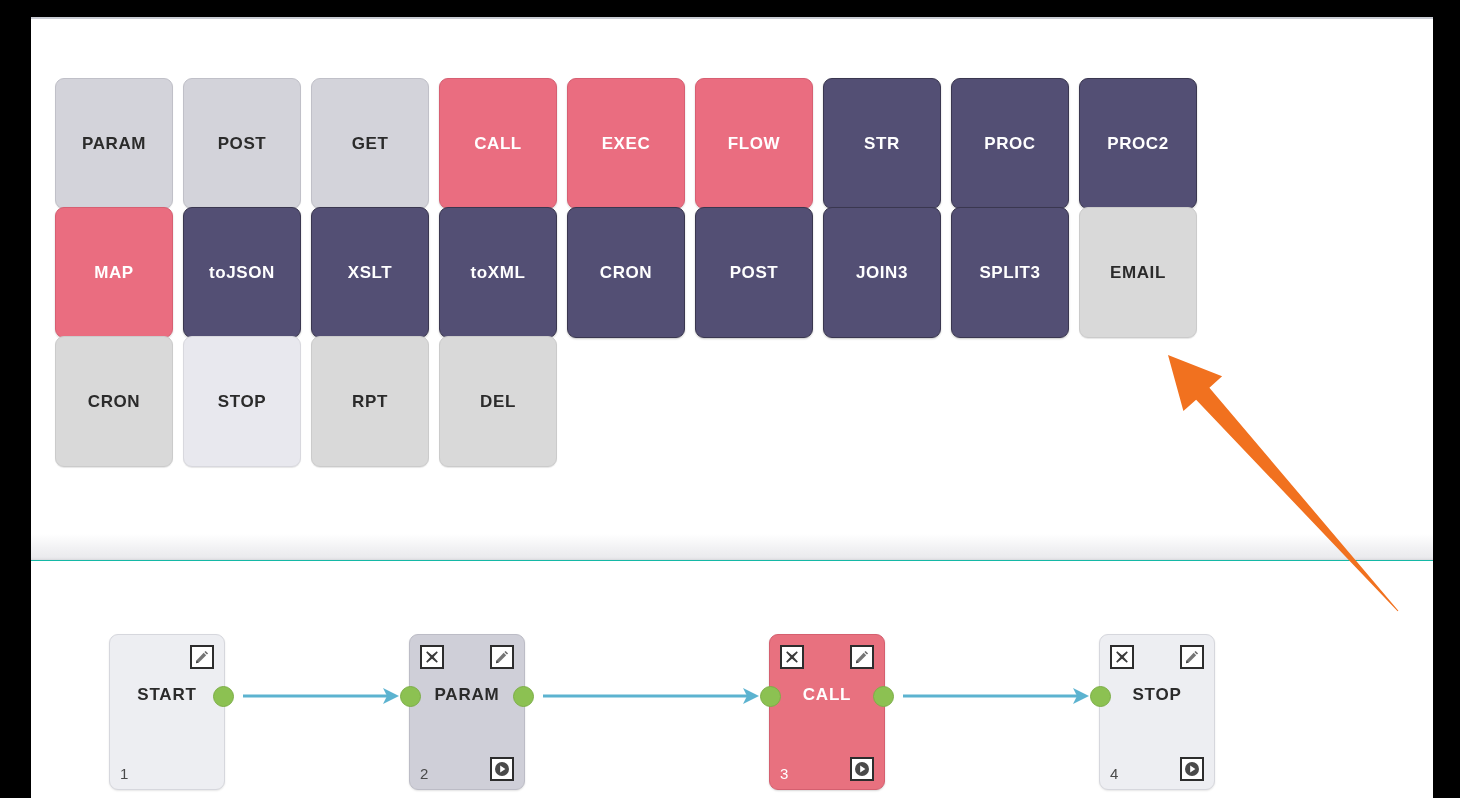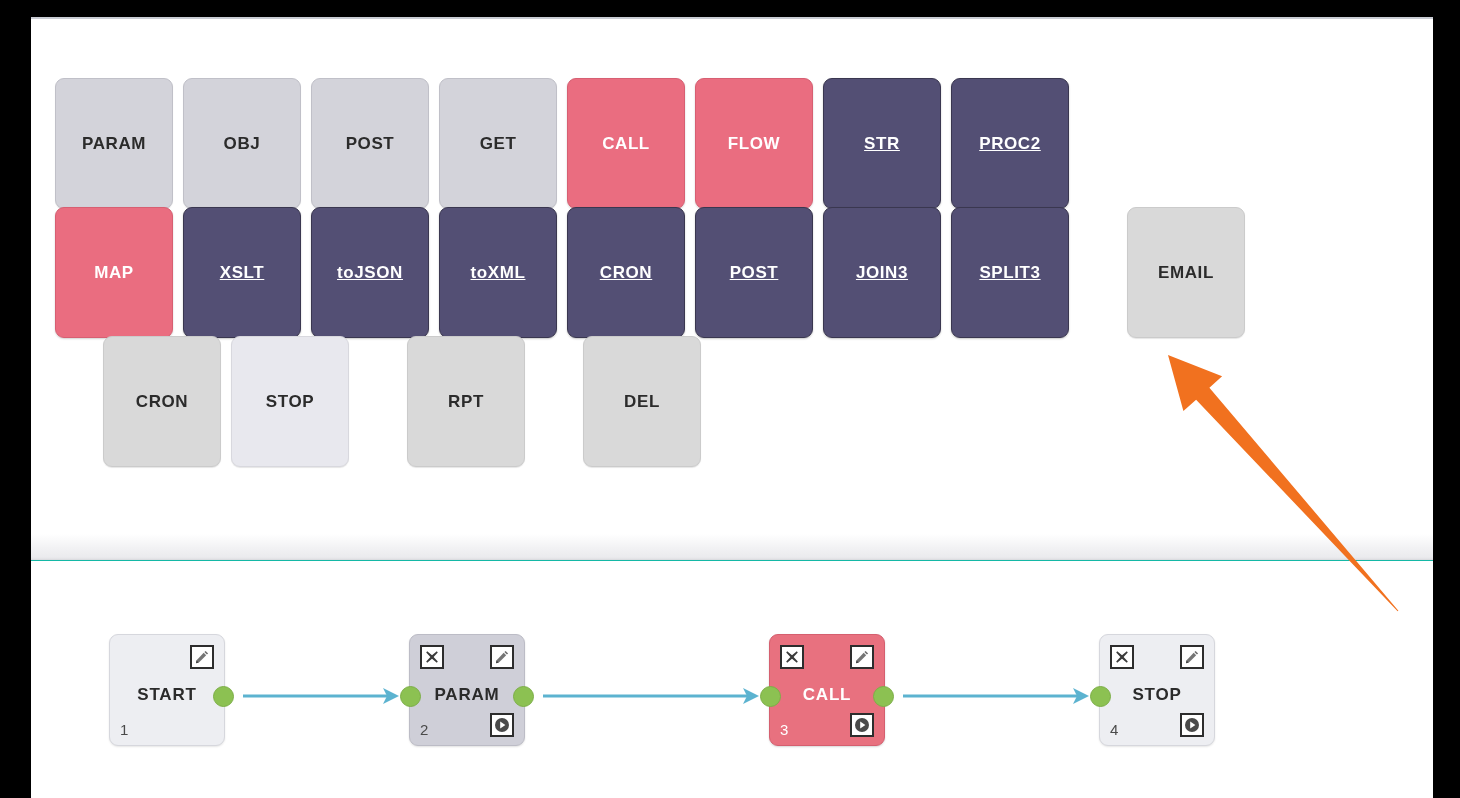--- a/index.html
+++ b/index.html
@@ -71,40 +71,38 @@
     background: #d3d3da;
     border: 1px solid #c0c0c8;
     color: #2b2b2b;
     box-shadow: 0 1px 1px rgba(0,0,0,0.10);
   }
   .pal-btn.light2 {
     background: #d9d9d9;
     border: 1px solid #cbcbcb;
     color: #2b2b2b;
     box-shadow: 0 1px 1px rgba(0,0,0,0.10);
-    margin-left: 48px;
   }
   .pal-btn.light3 {
     background: #e8e8ee;
     border: 1px solid #d8d8de;
     color: #2b2b2b;
     box-shadow: 0 1px 1px rgba(0,0,0,0.10);
   }
   .pal-btn.pink {
     background: #ea6d80;
     border: 1px solid #d75f72;
     color: #ffffff;
     box-shadow: 0 1px 2px rgba(0,0,0,0.18);
   }
   .pal-btn.navy {
     background: #534f74;
     border: 1px solid #3a3750;
     color: #ffffff;
     box-shadow: 0 1px 2px rgba(0,0,0,0.22);
-    text-decoration: underline;
   }
 
   
   #separator {
     position: absolute;
     left: 0;
     top: 515px;
     width: 1402px;
     height: 26px;
     background: linear-gradient(to bottom, #ffffff 0%, #f2f2f4 55%, #ebebee 92%, #e2e2e6 100%);
@@ -118,21 +116,21 @@
     left: 0;
     top: 542px;
     width: 1402px;
     height: 256px;
     background: #ffffff;
   }
 
   .node {
     position: absolute;
     width: 116px;
-    height: 112px;
+    height: 156px;
     border-radius: 9px;
     box-sizing: border-box;
     user-select: none;
     cursor: move;
   }
   .node.grey-light {
     background: #edeef2;
     border: 1px solid #d6d7dd;
     box-shadow: 0 1px 2px rgba(0,0,0,0.10);
   }
@@ -221,50 +219,53 @@
 
 <div id="viewport">
   <div id="page">
 
     <div id="palette">
       <div class="palette-row r1">
           <div class="pal-btn light">
             <span>PARAM</span>
           </div>
           <div class="pal-btn light">
-            <span>OBJ</span>
-          </div>
-          <div class="pal-btn light">
             <span>POST</span>
           </div>
           <div class="pal-btn light">
             <span>GET</span>
           </div>
           <div class="pal-btn pink">
             <span>CALL</span>
           </div>
           <div class="pal-btn pink">
+            <span>EXEC</span>
+          </div>
+          <div class="pal-btn pink">
             <span>FLOW</span>
           </div>
           <div class="pal-btn navy">
             <span>STR</span>
+          </div>
+          <div class="pal-btn navy">
+            <span>PROC</span>
           </div>
           <div class="pal-btn navy">
             <span>PROC2</span>
           </div>
         </div>
       <div class="palette-row r2">
           <div class="pal-btn pink">
             <span>MAP</span>
           </div>
           <div class="pal-btn navy">
+            <span>toJSON</span>
+          </div>
+          <div class="pal-btn navy">
             <span>XSLT</span>
-          </div>
-          <div class="pal-btn navy">
-            <span>toJSON</span>
           </div>
           <div class="pal-btn navy">
             <span>toXML</span>
           </div>
           <div class="pal-btn navy">
             <span>CRON</span>
           </div>
           <div class="pal-btn navy">
             <span>POST</span>
           </div>

